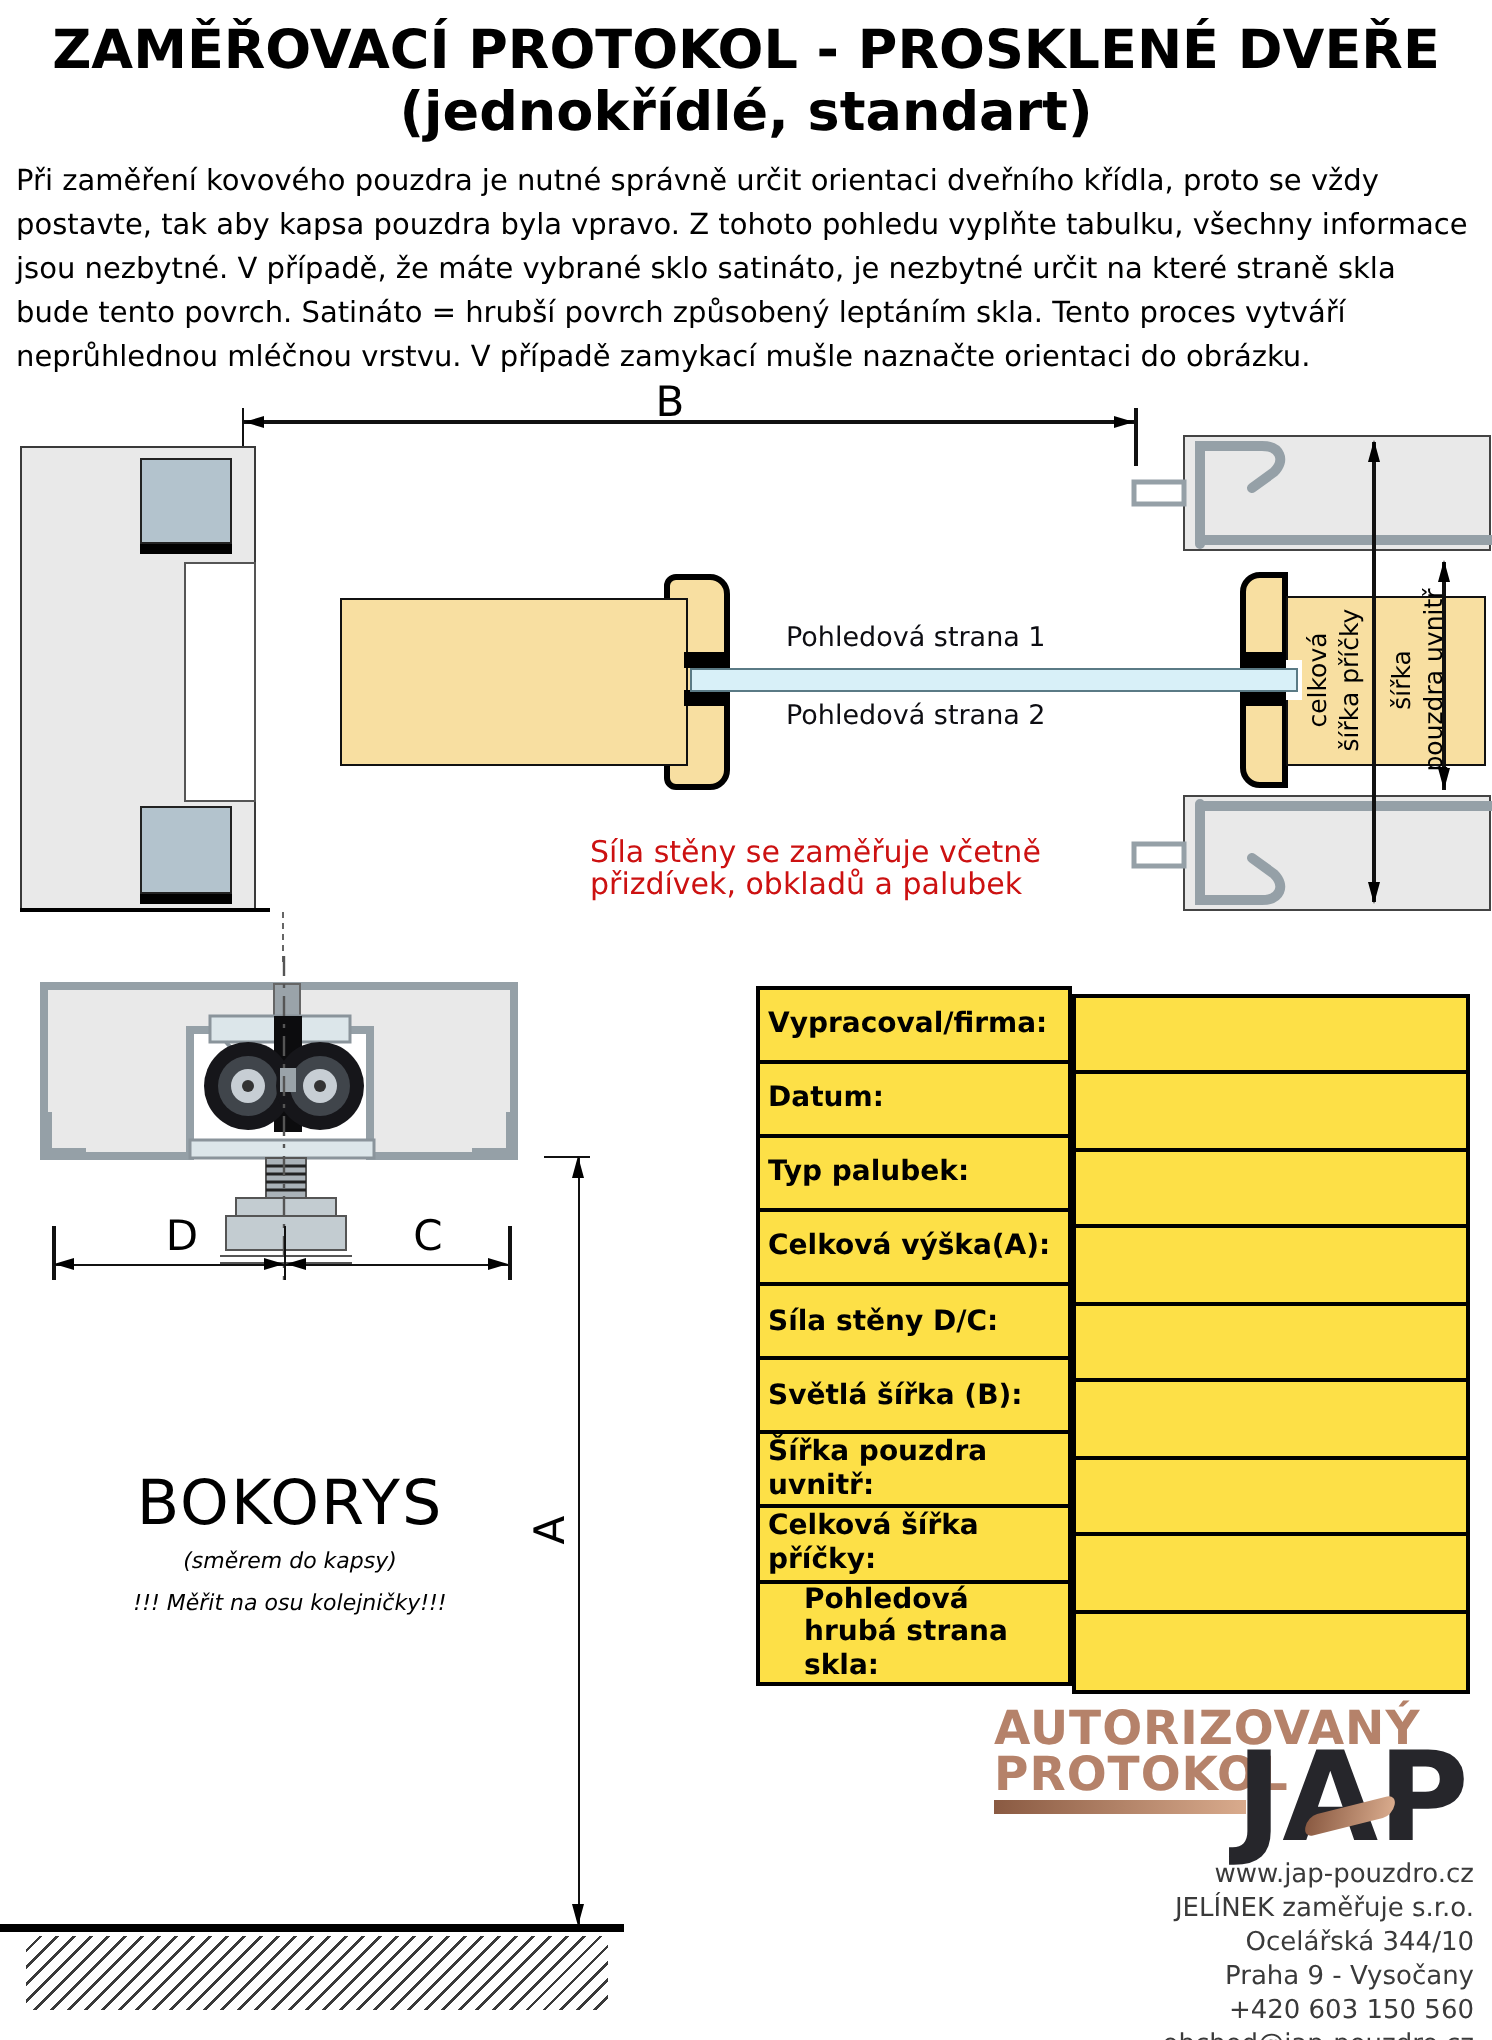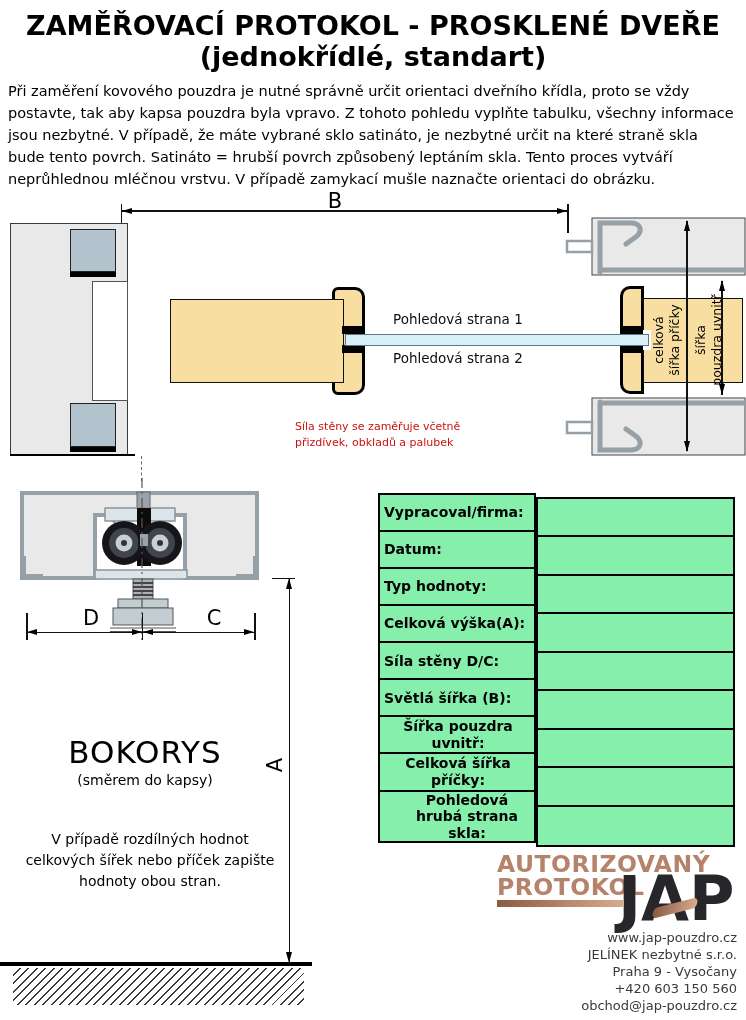--- a/index.html
+++ b/index.html
@@ -25,34 +25,34 @@
   .dimlabel { font-size:21px; text-align:center; }
 
   
   .wall { background:var(--wall_gray); border:1.2px solid #3a3a3a; }
   .pocket-square { background:var(--pocket_blue); border:1px solid #222; }
   .blackbar { background:#000; }
   .tanpiece { background:var(--tan); }
   .glass { background:var(--glass_blue); border:1px solid #5a7a85; }
   .rotlabel { transform:rotate(-90deg); font-size:12.5px; line-height:16px; text-align:center; }
   .viewlabel { font-size:13.5px; color:#0d0d12; }
-  .rednote { font-size:11px; line-height:15.5px; color:var(--note_red); }
+  .rednote { font-size:15px; line-height:15.5px; color:var(--note_red); }
   .dashline { border-left:1.5px dashed #666; }
 
   
   .bok-title { font-size:31px; letter-spacing:1px; }
-  .bok-sub { font-size:14px; line-height:21px; }
+  .bok-sub { font-size:11px; line-height:21px;font-style:italic; }
   .centered { text-align:center; }
 
   
   .floor-line { background:#000; }
   .hatch { background:repeating-linear-gradient(135deg, transparent 0, transparent 4.6px, #3a3a3a 4.6px, #3a3a3a 6px); }
 
   
-  .col { border:2px solid #000; display:grid; grid-template-rows:repeat(9,1fr); background:#86efac;text-align:center; }
+  .col { border:2px solid #000; display:grid; grid-template-rows:repeat(9,1fr); background:#fde047; }
   .cell { border-bottom:2px solid #000; display:flex; align-items:center; }
   .cell:last-child { border-bottom:none;margin-left:18px; }
   .cell.lab { font-weight:bold; font-size:14px; line-height:16.5px; padding-left:4px; padding-right:2px; }
 
   
   .badge { color:var(--copper); font-weight:bold; font-size:23.5px; letter-spacing:0.5px; line-height:23px; }
   .copper-bar { background:linear-gradient(90deg,var(--copper_dark),var(--copper_light)); }
   .brand { color:var(--brand_dark); font-weight:bold; font-size:62px; line-height:62px; letter-spacing:0px; }
   .swoosh { background:linear-gradient(90deg,var(--copper_dark),var(--copper_light)); border-radius:5px; transform:rotate(-14deg) skewX(-25deg); }
   .contact { text-align:right; font-size:13px; line-height:17px; color:#3a3a3a; }
@@ -177,30 +177,26 @@
   <div class="abs dl-v" style="left:288.5px;top:578px;height:385px;"></div>
   <div class="abs arrU" style="left:285.7px;top:578px;"></div>
   <div class="abs arrD" style="left:285.7px;top:952px;"></div>
   <div class="abs dimlabel" style="left:258px;top:750px;width:40px;height:30px;transform:rotate(-90deg);">A</div>
 
   <div class="abs floor-line" style="left:0;top:962px;width:312px;height:4px;"></div>
   <div class="abs hatch" style="left:13px;top:968px;width:291px;height:37px;"></div>
 
   <div class="abs centered bok-title" style="left:0;top:734px;width:290px;">BOKORYS</div>
   <div class="abs centered bok-sub" style="left:0;top:770px;width:290px;">(směrem do kapsy)</div>
-  <div class="abs centered bok-sub" style="left:0;top:829px;width:300px;">
-    <div>V případě rozdílných hodnot</div>
-    <div>celkových šířek nebo příček zapište</div>
-    <div>hodnoty obou stran.</div>
-  </div>
+  <div class="abs centered bok-sub" style="left:0;top:791px;width:290px;">!!! Měřit na osu kolejničky!!!</div>
 
   <div class="abs col" style="left:378px;top:493px;width:158px;height:350px;">
     <div class="cell lab">Vypracoval/firma:</div>
     <div class="cell lab">Datum:</div>
-    <div class="cell lab">Typ hodnoty:</div>
+    <div class="cell lab">Typ palubek:</div>
     <div class="cell lab">Celková výška(A):</div>
     <div class="cell lab">Síla stěny D/C:</div>
     <div class="cell lab">Světlá šířka (B):</div>
     <div class="cell lab">Šířka pouzdra uvnitř:</div>
     <div class="cell lab">Celková šířka příčky:</div>
     <div class="cell lab">Pohledová hrubá strana skla:</div>
   </div>
   <div class="abs col" style="left:536px;top:497px;width:199px;height:350px;">
     <div class="cell"></div>
     <div class="cell"></div>
@@ -213,19 +209,20 @@
     <div class="cell"></div>
   </div>
 
   <div class="abs badge" style="left:497px;top:853px;">AUTORIZOVANÝ</div>
   <div class="abs badge" style="left:497px;top:876px;">PROTOKOL</div>
   <div class="abs copper-bar" style="left:497px;top:900px;width:126px;height:7px;"></div>
   <div class="abs brand" style="left:618px;top:868px;">JAP</div>
   <div class="abs swoosh" style="left:652px;top:903px;width:46px;height:10px;"></div>
   <div class="abs contact" style="right:9px;top:929px;width:240px;">
     <div>www.jap-pouzdro.cz</div>
-    <div>JELÍNEK nezbytné s.r.o.</div>
+    <div>JELÍNEK zaměřuje s.r.o.</div>
+    <div>Ocelářská 344/10</div>
     <div>Praha 9 - Vysočany</div>
     <div>+420 603 150 560</div>
     <div>obchod@jap-pouzdro.cz</div>
   </div>
 
 </div>
 
 </body></html>

